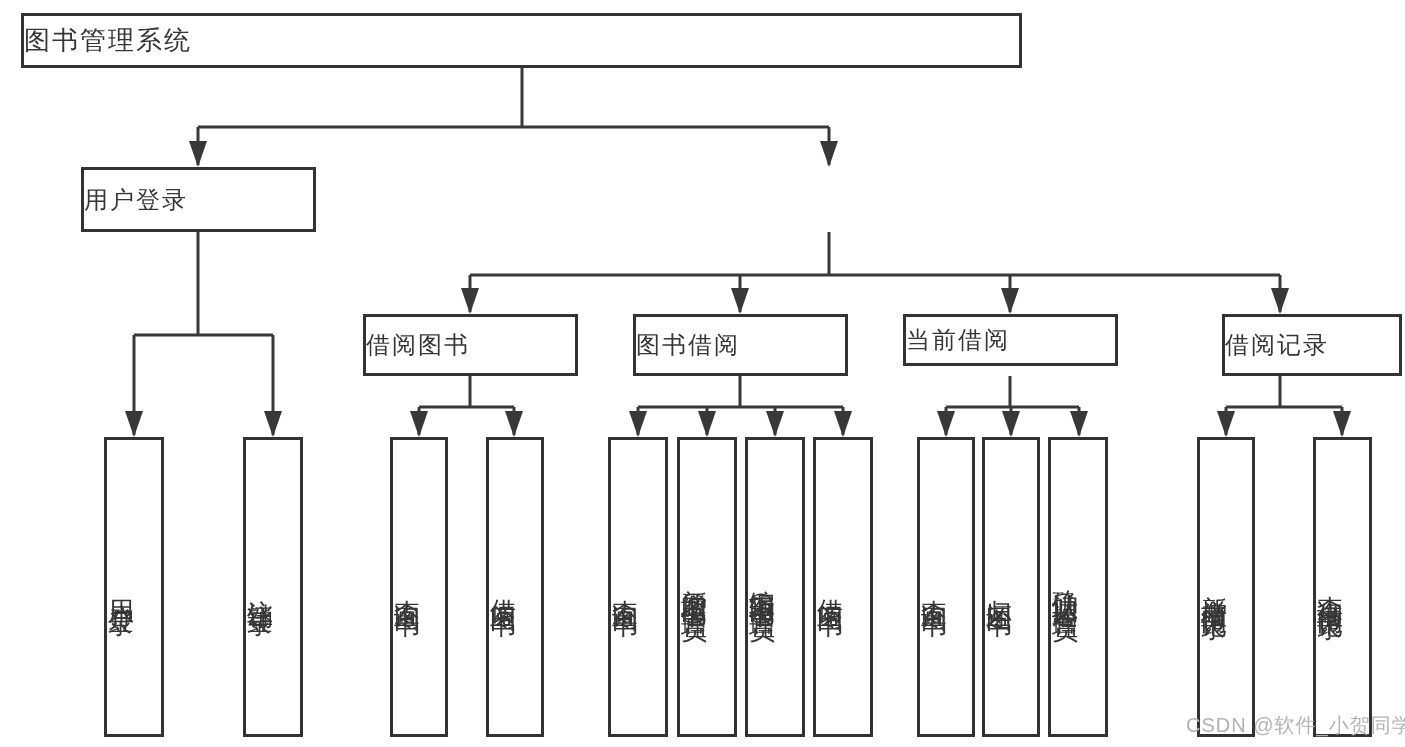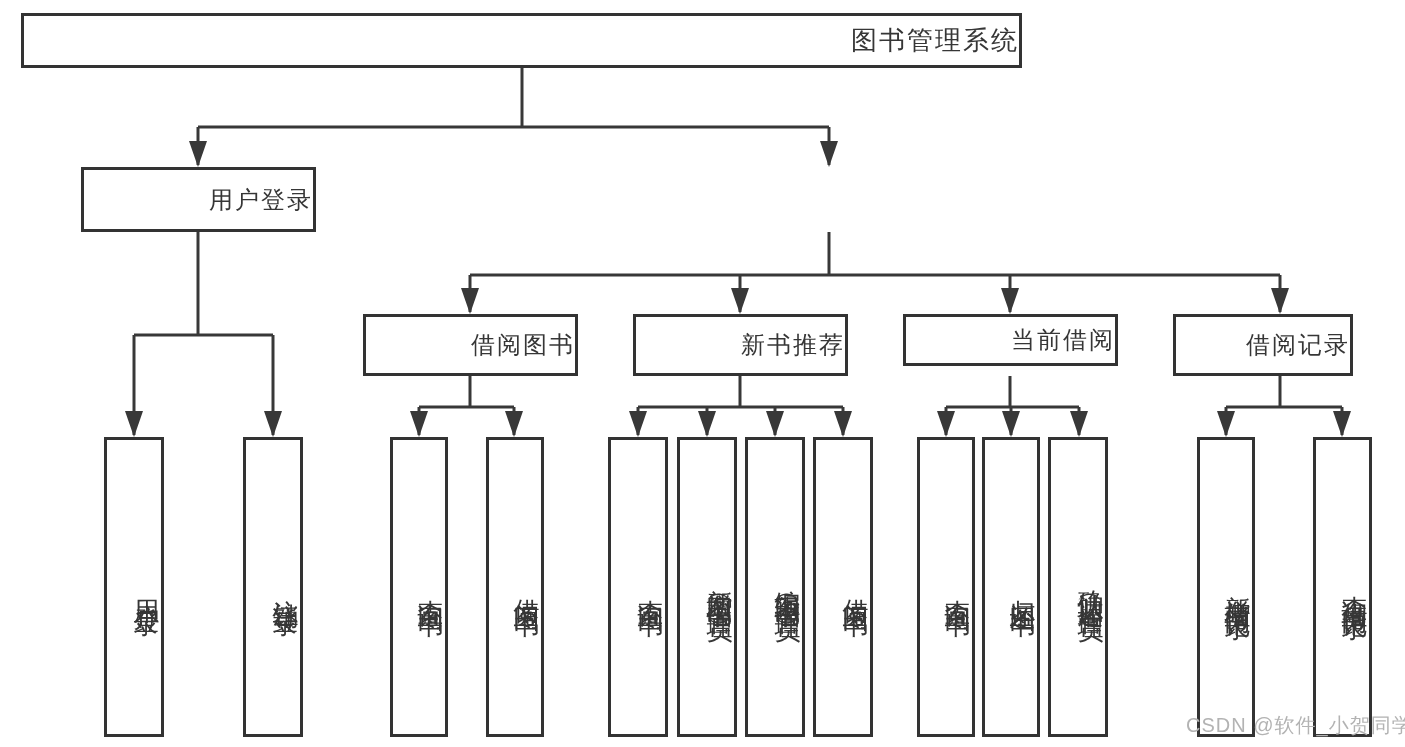--- a/index.html
+++ b/index.html
@@ -11,21 +11,21 @@
     overflow:hidden;
   }
   #wires { position:absolute; left:0; top:0; width:1405px; height:747px; }
   #wires path { stroke:#383838; stroke-width:3; fill:none; }
   #wires polygon { fill:#383838; stroke:none; }
   .box {
     position:absolute;
     box-sizing:border-box;
     border:3px solid #333333;
     background:#ffffff;
-    display:flex; align-items:center; justify-content:flex-end;
+    display:flex; align-items:center; justify-content:flex-start;
   }
   .hlabel {
     color:#363636;
     font-size:24px;
     letter-spacing:2px;
     white-space:nowrap;
   }
   .root-label { font-size:26px; }
   .vlabel {
     color:#363636;
@@ -117,26 +117,26 @@
   </div>
 
   <div class="box" style="left:81px; top:167px; width:235px; height:65px;">
     <span class="hlabel">用户登录</span>
   </div>
 
   <div class="box" style="left:363px; top:314px; width:215px; height:62px;">
     <span class="hlabel">借阅图书</span>
   </div>
   <div class="box" style="left:633px; top:314px; width:215px; height:62px;">
-    <span class="hlabel">新书推荐</span>
+    <span class="hlabel">图书借阅</span>
   </div>
   <div class="box" style="left:903px; top:314px; width:215px; height:52px;">
     <span class="hlabel">当前借阅</span>
   </div>
-  <div class="box" style="left:1173px; top:314px; width:180px; height:62px;">
+  <div class="box" style="left:1222px; top:314px; width:180px; height:62px;">
     <span class="hlabel">借阅记录</span>
   </div>
 
   <div class="box" style="left:104px; top:437px; width:60px; height:300px;">
     <span class="vlabel">用户登录</span>
   </div>
   <div class="box" style="left:243px; top:437px; width:60px; height:300px;">
     <span class="vlabel">注销登录</span>
   </div>
 

